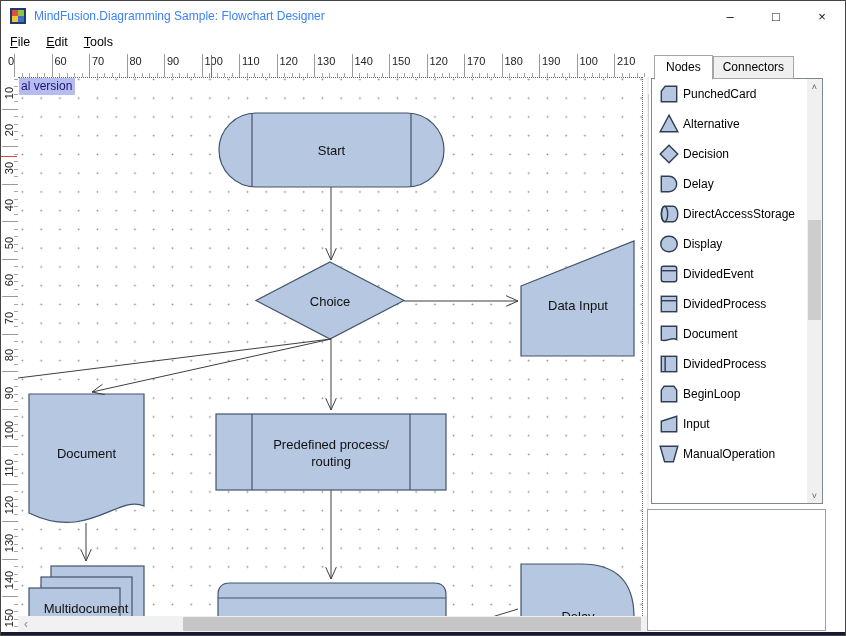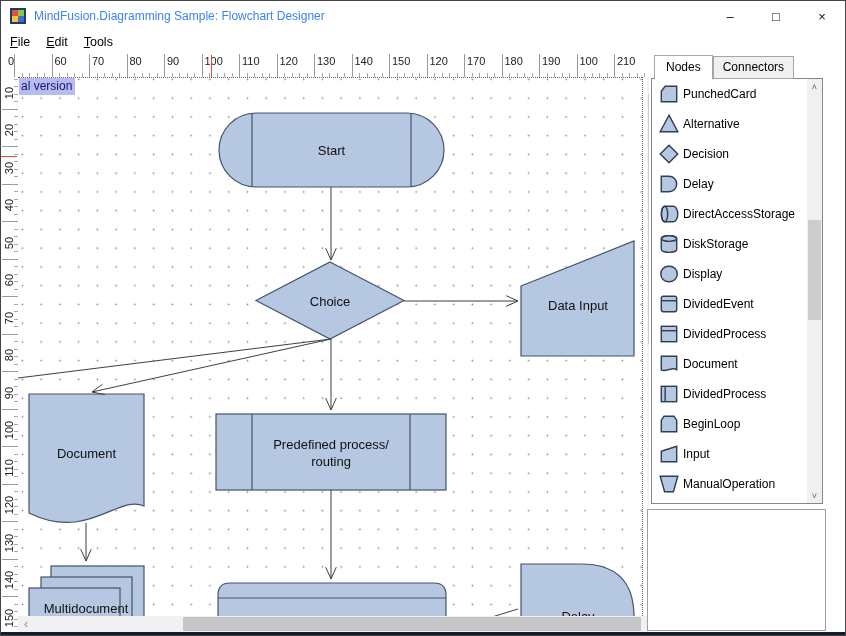--- a/index.html
+++ b/index.html
@@ -421,27 +421,20 @@
           </div>
           <div class="list-item">
             <span class="ic"><svg width="22" height="22" viewBox="0 0 20 20" style="fill:#b5c7e1;stroke:#2f3e52;stroke-width:1.3">
                 <path d="M6,3 H14 A4,7 0 0 1 14,17 H6 A3,7 0 0 1 6,3 Z"></path>
                 <ellipse cx="6" cy="10" rx="2.8" ry="7" fill="none"></ellipse>
               </svg></span>
             <span>DirectAccessStorage</span>
           </div>
           <div class="list-item">
             <span class="ic"><svg width="22" height="22" viewBox="0 0 20 20" style="fill:#b5c7e1;stroke:#2f3e52;stroke-width:1.3">
-                <path d="M3,5 A7,2.6 0 0 1 17,5 L17,15 A7,2.6 0 0 1 3,15 Z"></path>
-                <ellipse cx="10" cy="5" rx="7" ry="2.6" fill="none"></ellipse>
-              </svg></span>
-            <span>DiskStorage</span>
-          </div>
-          <div class="list-item">
-            <span class="ic"><svg width="22" height="22" viewBox="0 0 20 20" style="fill:#b5c7e1;stroke:#2f3e52;stroke-width:1.3">
                 <rect x="2.5" y="3" width="15" height="14" rx="7" ry="7"></rect>
               </svg></span>
             <span>Display</span>
           </div>
           <div class="list-item">
             <span class="ic"><svg width="22" height="22" viewBox="0 0 20 20" style="fill:#b5c7e1;stroke:#2f3e52;stroke-width:1.3">
                 <rect x="3" y="3" width="14" height="14" rx="2"></rect>
                 <line x1="3" y1="7" x2="17" y2="7"></line>
               </svg></span>
             <span>DividedEvent</span>

